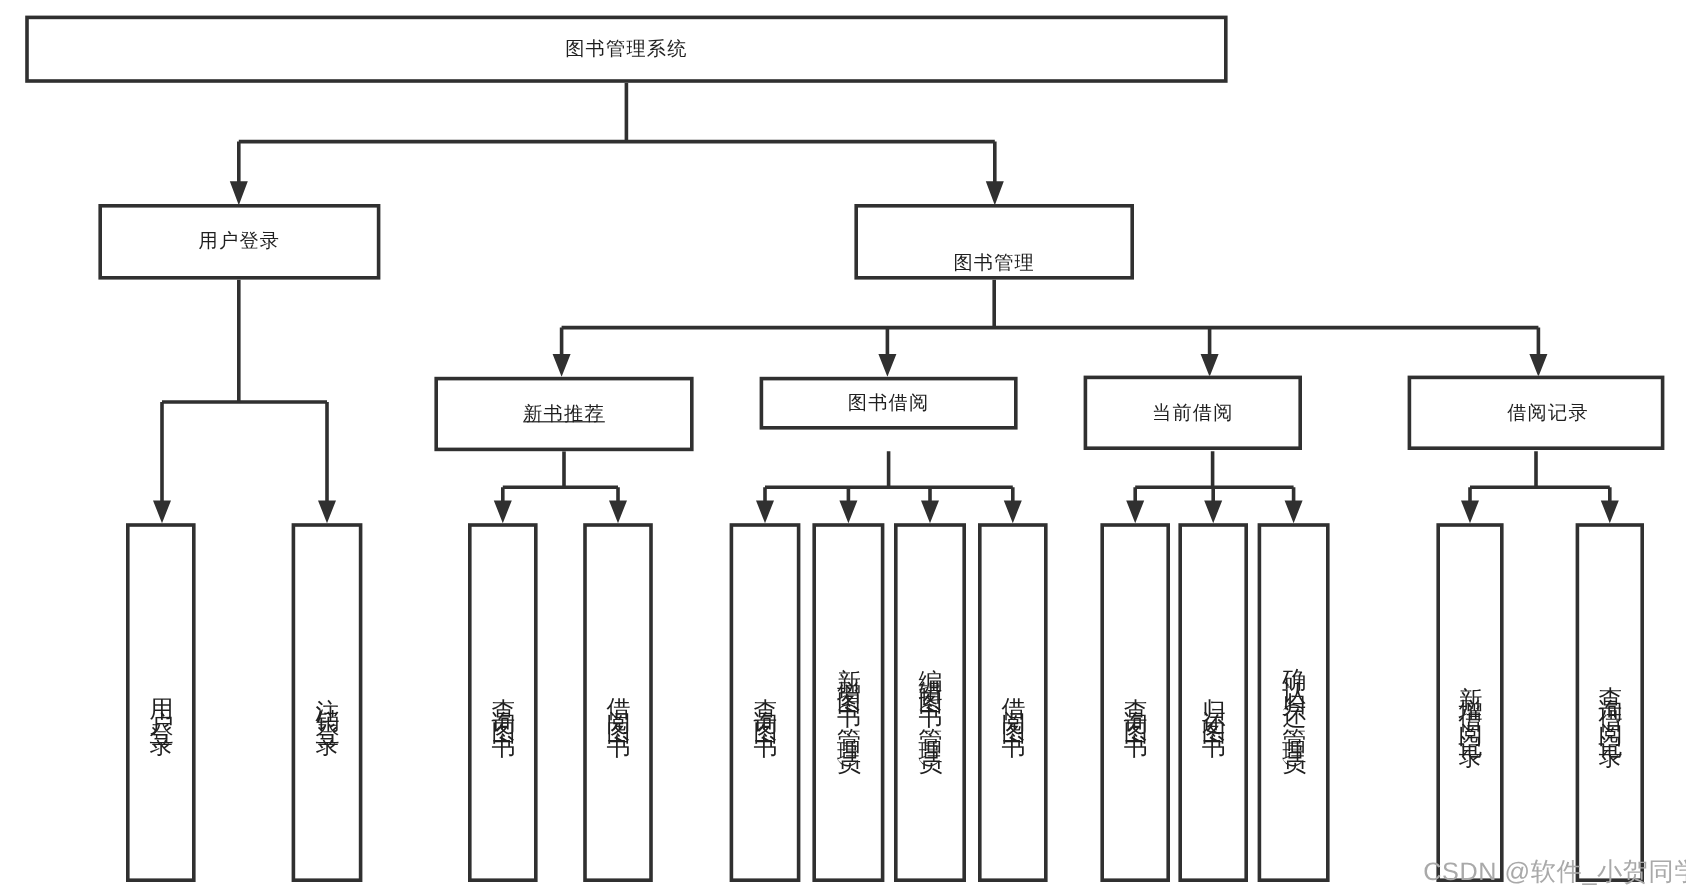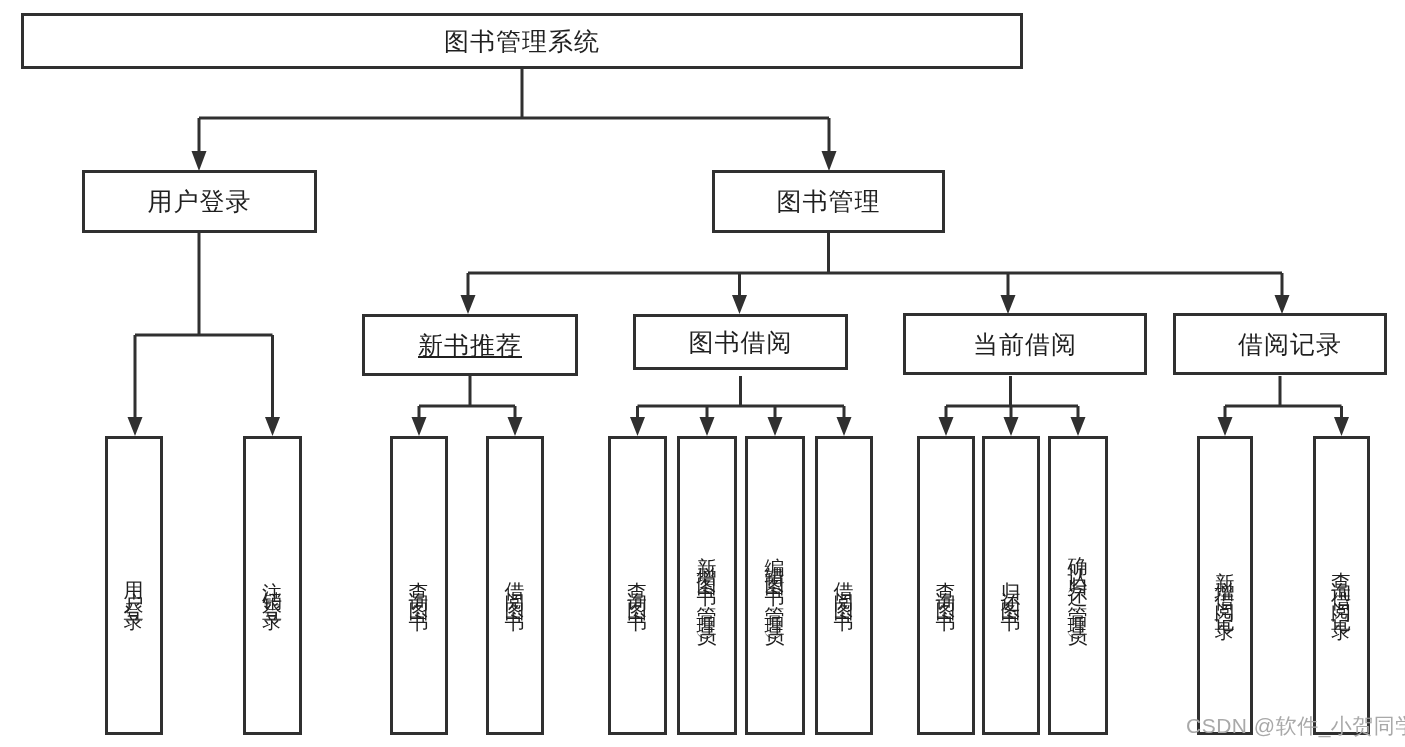--- a/index.html
+++ b/index.html
@@ -14,21 +14,21 @@
   #edges{position:absolute;left:0;top:0;z-index:0;}
   .node{
     position:absolute;
     box-sizing:border-box;
     border:3px solid #303030;
     background:#ffffff;
     display:flex;align-items:center;justify-content:center;
     z-index:1;
   }
   .node .hlabel{
-    font-size:25px;
+    font-size:16px;
     letter-spacing:1px;
     white-space:nowrap;
   }
   .vnode .vlabel{
     writing-mode:vertical-rl;
     text-orientation:mixed;
     font-size:20px;
     letter-spacing:10px;
     line-height:1;
   }
@@ -70,31 +70,31 @@
       M1217.5 417 H1232.5 L1225 436 Z   M1334 417 H1349 L1341.5 436 Z"></path>
   </svg>
 
   <div class="node" style="left:21px;top:13px;width:1002px;height:56px;">
     <span class="hlabel">图书管理系统</span>
   </div>
 
   <div class="node" style="left:82px;top:170px;width:235px;height:63px;">
     <span class="hlabel">用户登录</span>
   </div>
-  <div class="node" style="left:712px;top:170px;width:233px;height:63px;">
+  <div class="node" style="left:712px;top:170px;width:233px;height:63px;align-items:flex-end;">
     <span class="hlabel">图书管理</span>
   </div>
 
   <div class="node" style="left:362px;top:314px;width:216px;height:62px;text-decoration:underline;">
     <span class="hlabel">新书推荐</span>
   </div>
-  <div class="node" style="left:633px;top:314px;width:215px;height:56px;">
+  <div class="node" style="left:633px;top:314px;width:215px;height:44px;">
     <span class="hlabel">图书借阅</span>
   </div>
-  <div class="node" style="left:903px;top:313px;width:244px;height:62px;">
+  <div class="node" style="left:903px;top:313px;width:182px;height:62px;">
     <span class="hlabel">当前借阅</span>
   </div>
   <div class="node" style="left:1173px;top:313px;width:214px;height:62px;padding-left:20px;">
     <span class="hlabel">借阅记录</span>
   </div>
 
   <div class="node vnode" style="left:105px;top:436px;width:58px;height:299px;">
     <span class="vlabel">用户登录</span>
   </div>
   <div class="node vnode" style="left:243px;top:436px;width:59px;height:299px;">

